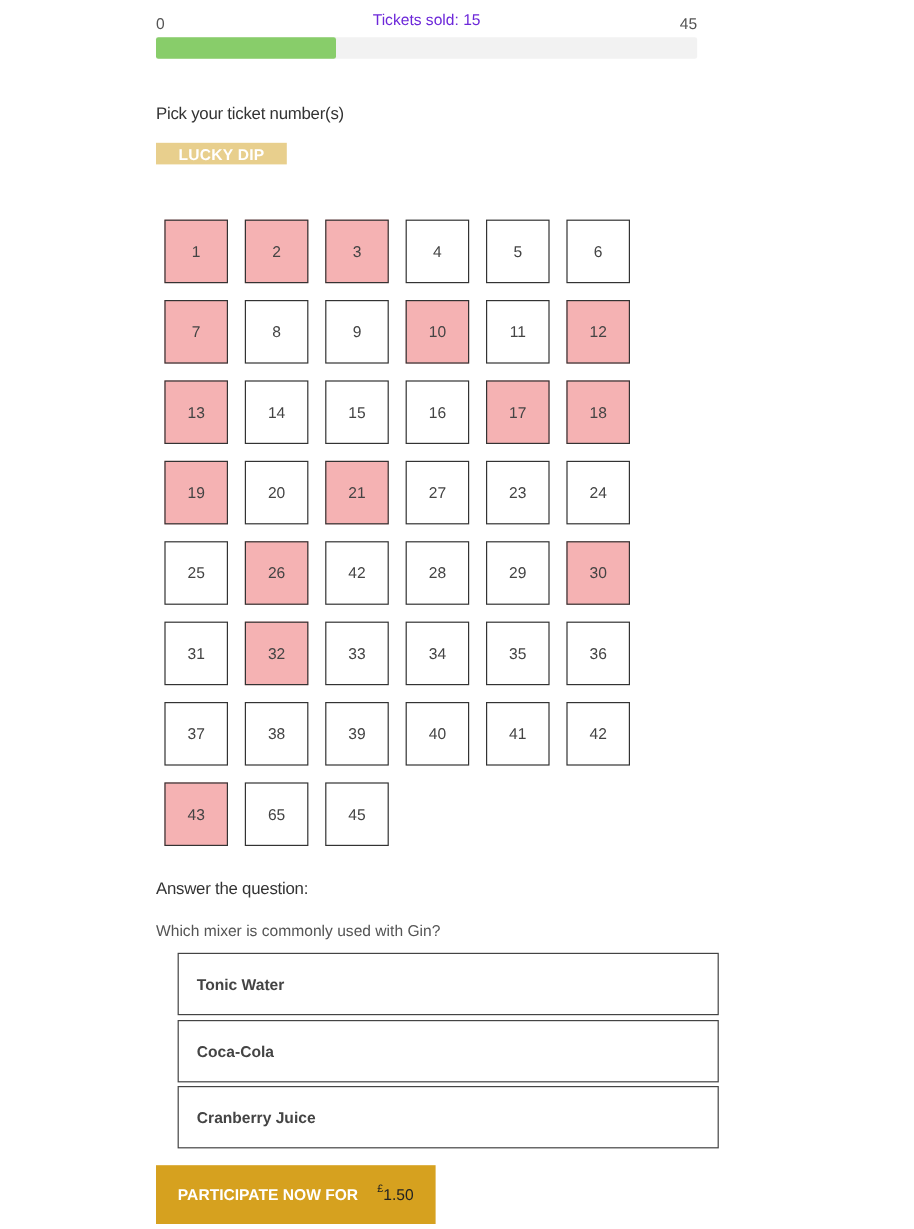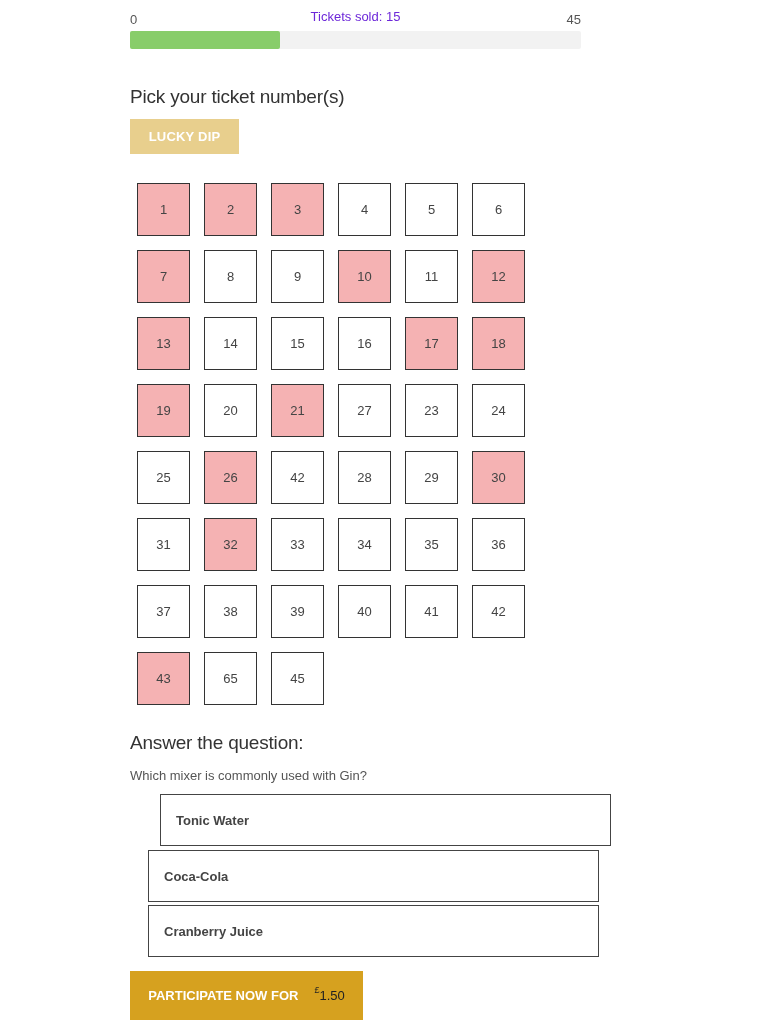--- a/index.html
+++ b/index.html
@@ -3,22 +3,22 @@
 <meta charset="utf-8">
 <style>
   html, body { margin:0; padding:0; background:#fff; }
   body { width:762px; height:1024px; position:relative; font-family:"Liberation Sans", "DejaVu Sans", sans-serif; color:#444; overflow:hidden; }
   .progress-wrap { position:absolute; left:130px; top:8px; width:451px; }
   .pl-min { position:absolute; left:0; top:4px; font-size:13px; color:#555; }
   .pl-max { position:absolute; right:0; top:4px; font-size:13px; color:#555; }
   .pl-mid { position:absolute; left:0; right:0; top:1px; text-align:center; font-size:13px; color:#6d28d9; }
   .bar { position:absolute; left:0; top:23px; width:451px; height:18px; background:#f2f2f2; border-radius:2px; }
   .bar-fill { height:100%; background:#88cd6a; border-radius:2px; }
-  .h2 { position:absolute; left:130px; font-size:19px; color:#333; letter-spacing:-0.2px; }
-  .lucky { position:absolute; left:130px; top:119px; width:109px; height:35px; background:#e8cf8d; color:#fff; font-weight:bold; font-size:13px; border:none; text-transform:uppercase; display:flex; align-items:center; justify-content:center; letter-spacing:0.2px; }
+  .h2 { position:absolute; left:130px; font-size:14px; color:#333; letter-spacing:-0.2px; }
+  .lucky { position:absolute; left:130px; top:119px; width:109px; height:18px; background:#e8cf8d; color:#fff; font-weight:bold; font-size:13px; border:none; text-transform:uppercase; display:flex; align-items:center; justify-content:center; letter-spacing:0.2px; }
   .grid { position:absolute; left:137px; top:183px; display:grid; grid-template-columns:repeat(6, 53px); grid-auto-rows:53px; column-gap:14px; row-gap:14px; }
   .tile { box-sizing:border-box; border:1.5px solid #333; background:#fff; display:flex; align-items:center; justify-content:center; font-size:13px; color:#444; }
   .tile.sold { background:#f5b2b3; }
   .question { position:absolute; left:130px; top:768px; font-size:13px; color:#555; }
   .answer { position:absolute; left:148px; width:451px; height:52px; box-sizing:border-box; border:1.5px solid #444; background:#fff; display:flex; align-items:center; padding-left:15px; font-size:13px; font-weight:bold; color:#444; }
   .cta { position:absolute; left:130px; top:971px; width:233px; height:49px; background:#d6a11f; color:#fff; font-weight:bold; font-size:13px; display:flex; align-items:center; justify-content:center; }
   .cta .price { color:#222; font-weight:normal; margin-left:16px; }
   .cta .cur { font-size:9px; vertical-align:top; position:relative; top:-3px; }
 </style>
 </head>
@@ -80,20 +80,20 @@
     <div class="tile">41</div>
     <div class="tile">42</div>
     <div class="tile sold">43</div>
     <div class="tile">65</div>
     <div class="tile">45</div>
   </div>
 
 <div class="h2" style="top:732px;">Answer the question:</div>
 <div class="question">Which mixer is commonly used with Gin?</div>
 
-<div class="answer" style="top:794px;margin-left:12px;">Tonic Water</div>
+<div class="answer" style="top:794px;">Tonic Water</div>
 <div class="answer" style="top:850px;">Coca-Cola</div>
 <div class="answer" style="top:905px;">Cranberry Juice</div>
 
 <div class="cta">
   <span>PARTICIPATE NOW FOR</span>
   <span class="price"><span class="cur">£</span><span>1.50</span></span>
 </div>
 
 </body></html>

